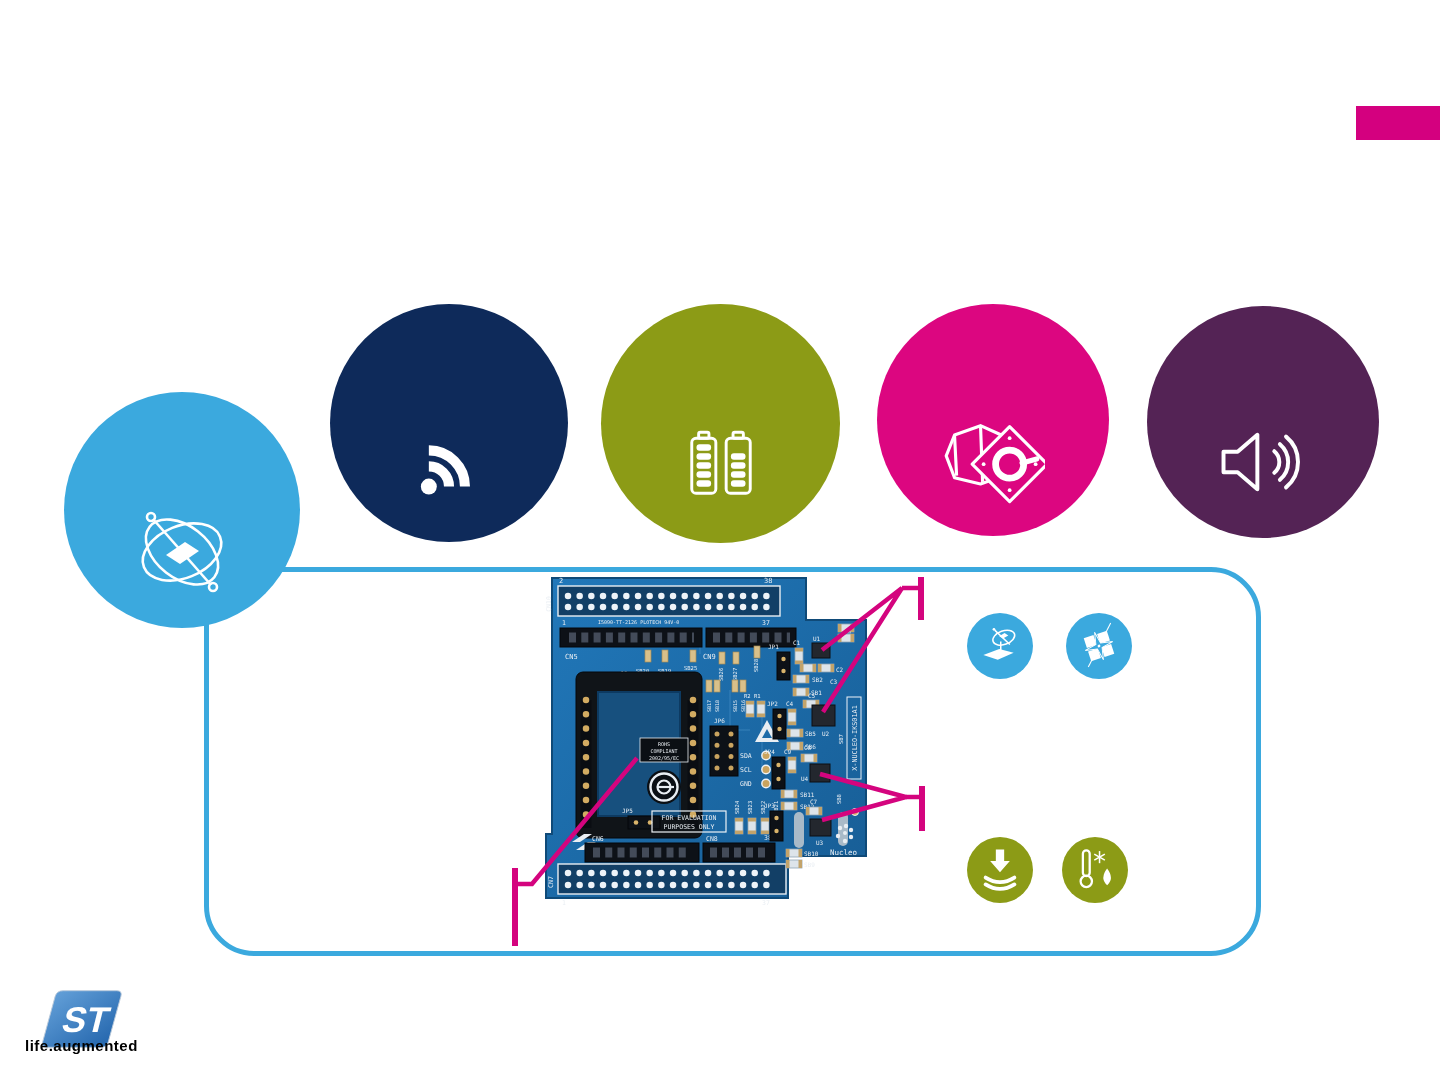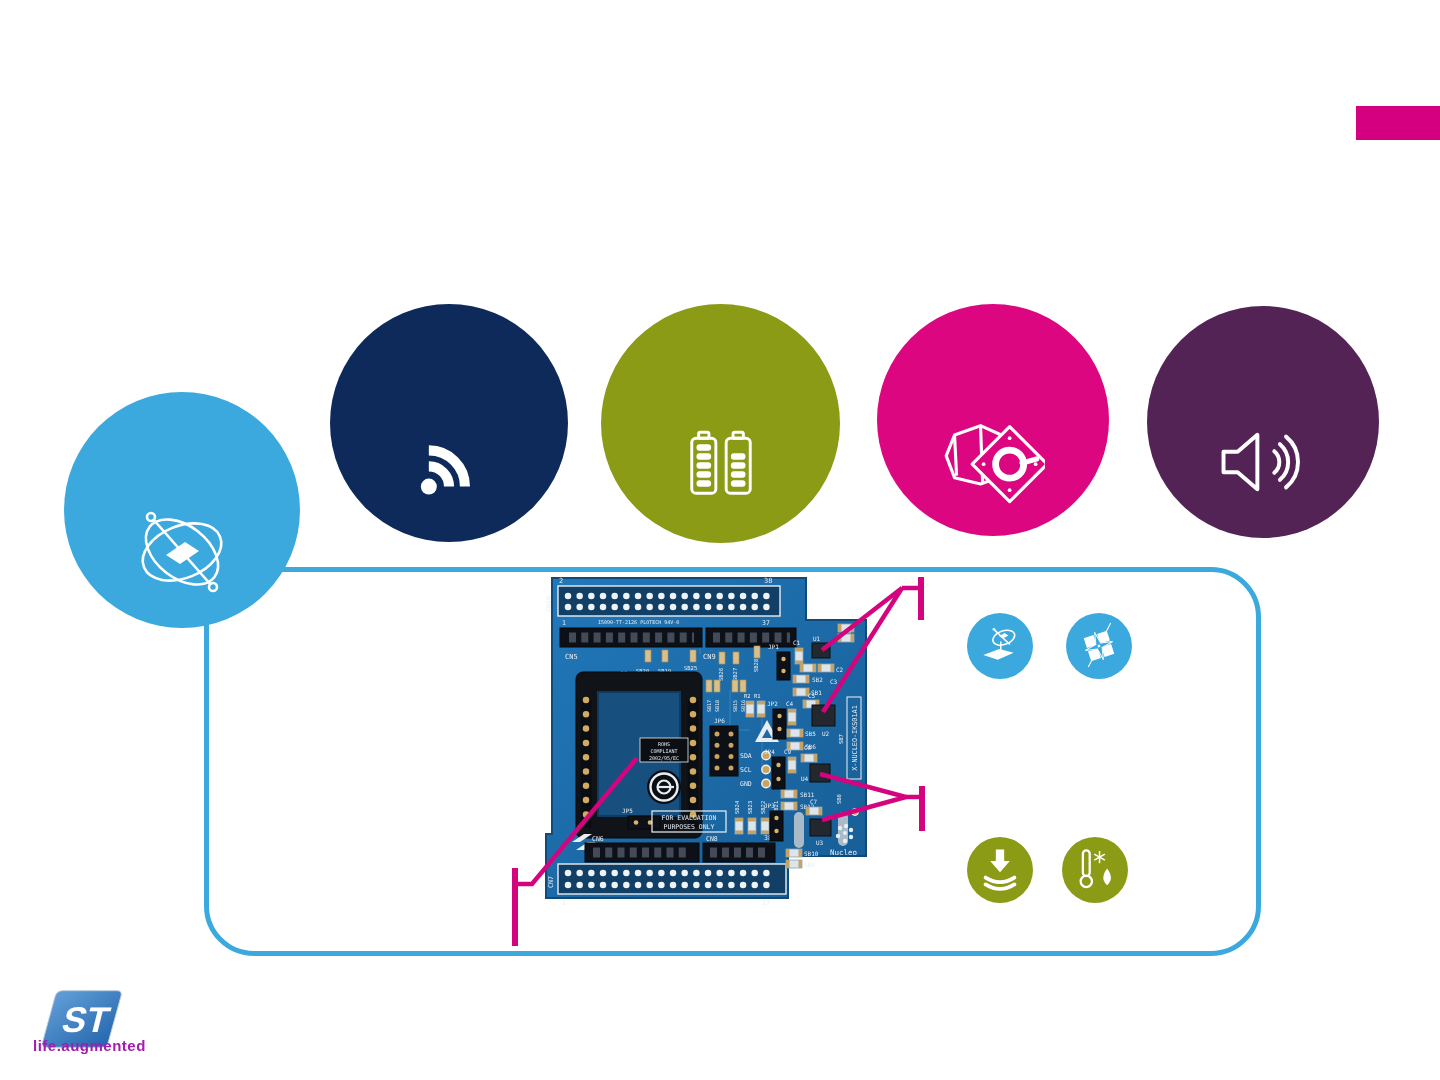--- a/index.html
+++ b/index.html
@@ -34,21 +34,21 @@
   #b4{left:1062px;top:837px;}
   
   #board-svg,#overlay-svg{left:0;top:0;width:1440px;height:1080px;}
   #board-svg{z-index:2;}
   #overlay-svg{z-index:3;pointer-events:none;}
   
   .sk{font-family:"DejaVu Sans Mono",monospace;fill:#e9eef3;}
   .s5{font-size:5px;} .s55{font-size:5.5px;} .s6{font-size:6px;} .s65{font-size:6.5px;} .s7{font-size:7px;}
   
   #st-logo{left:34px;top:986px;width:94px;height:66px;z-index:2;}
-  #tagline{left:33px;top:1037px;font-size:15px;font-weight:bold;color:#a21caf;letter-spacing:0.5px;z-index:2;}
+  #tagline{left:25px;top:1037px;font-size:15px;font-weight:bold;color:#000000;letter-spacing:0.5px;z-index:2;}
 </style>
 </head>
 <body>
 
 <div id="slide">
 
   <div class="abs" id="accent-bar"></div>
 
   <div class="abs" id="panel"></div>
 

